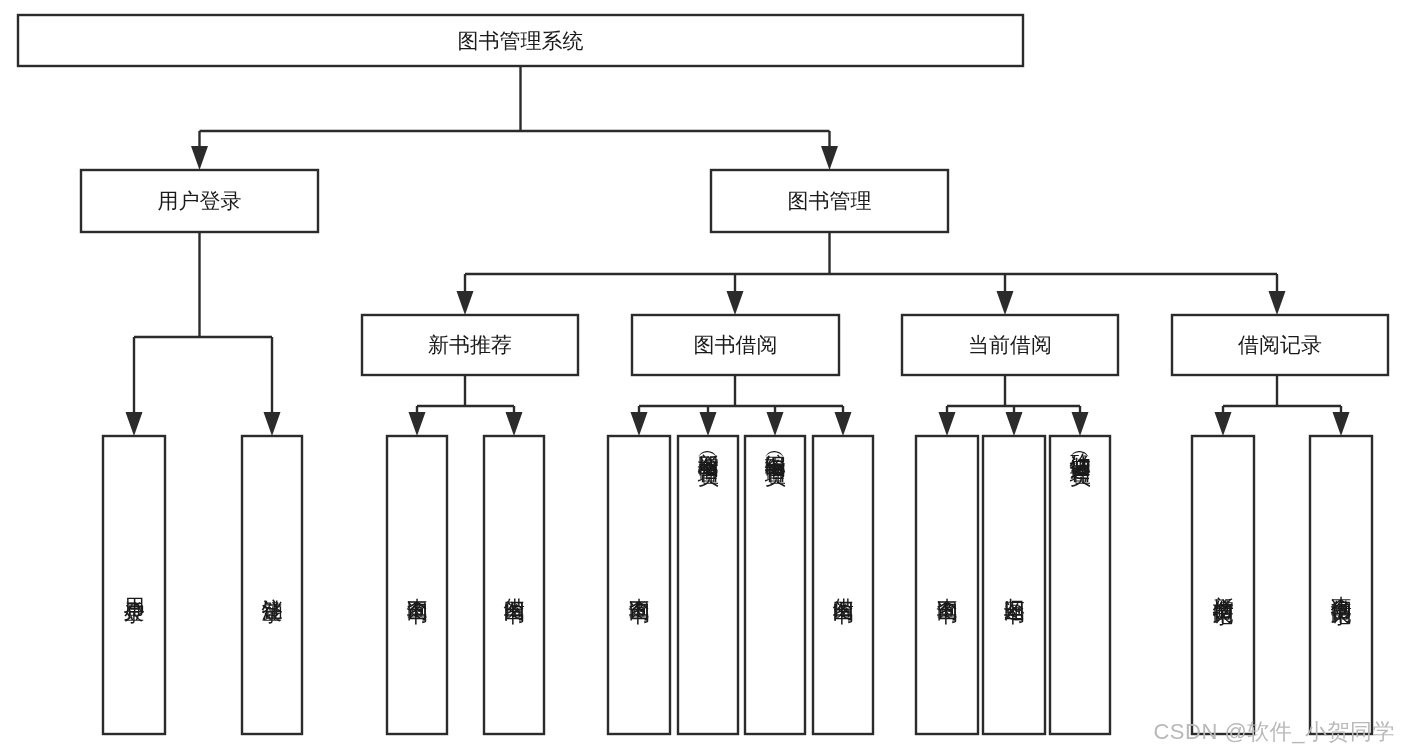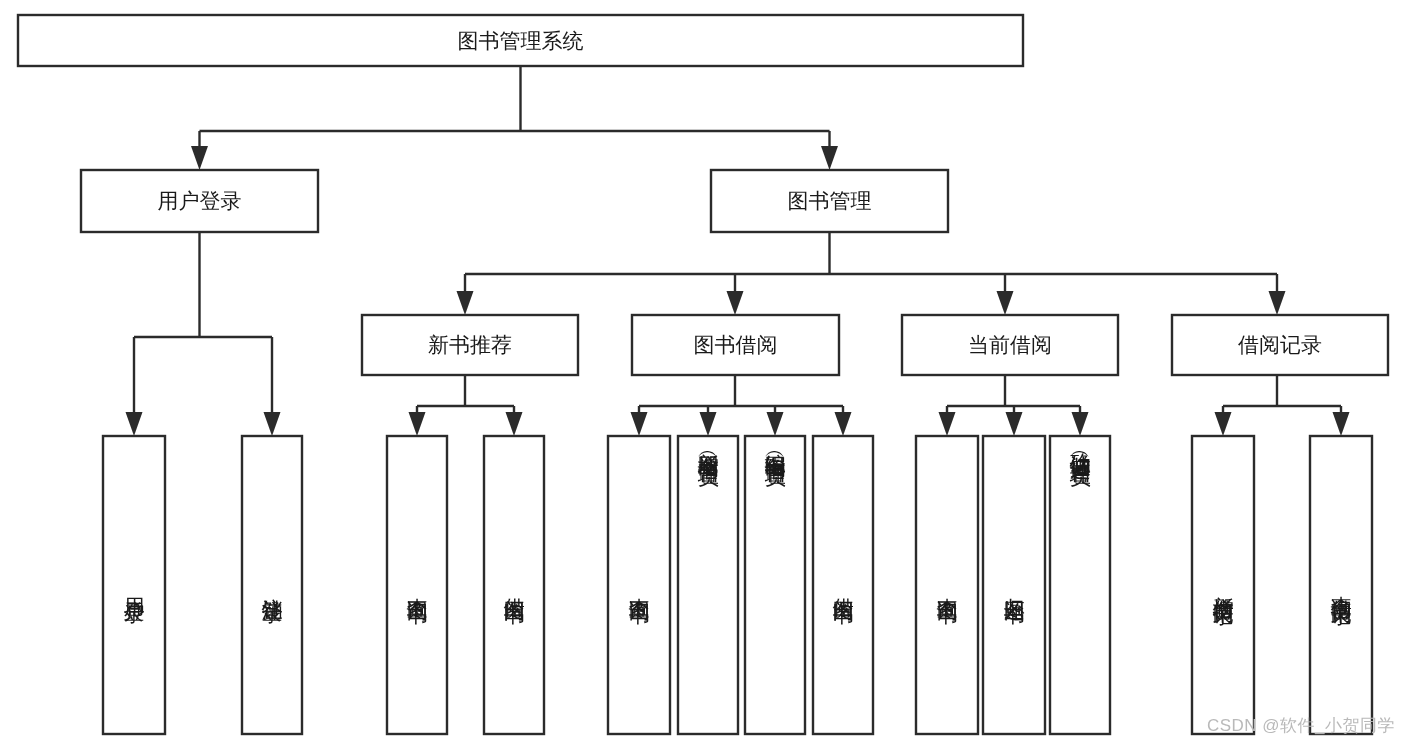--- a/index.html
+++ b/index.html
@@ -62,23 +62,23 @@
     font-family: "Liberation Sans", "DejaVu Sans", sans-serif;
     font-size: 21px;
     line-height: 1.06;
     letter-spacing: 2px;
     color: #1a1a1a;
     white-space: nowrap;
   }
   .watermark {
     position: absolute;
     right: 10px;
-    bottom: 10px;
-    font-family: "Liberation Sans", "DejaVu Sans", sans-serif;
-    font-size: 17px;
+    bottom: 0;
+    font-family: "Liberation Sans", "DejaVu Sans", sans-serif;
+    font-size: 22px;
     color: #b9b9b9;
     letter-spacing: 0.5px;
     white-space: nowrap;
   }
 </style>
 </head>
 <body>
 
 <div id="diagram-root">
 

